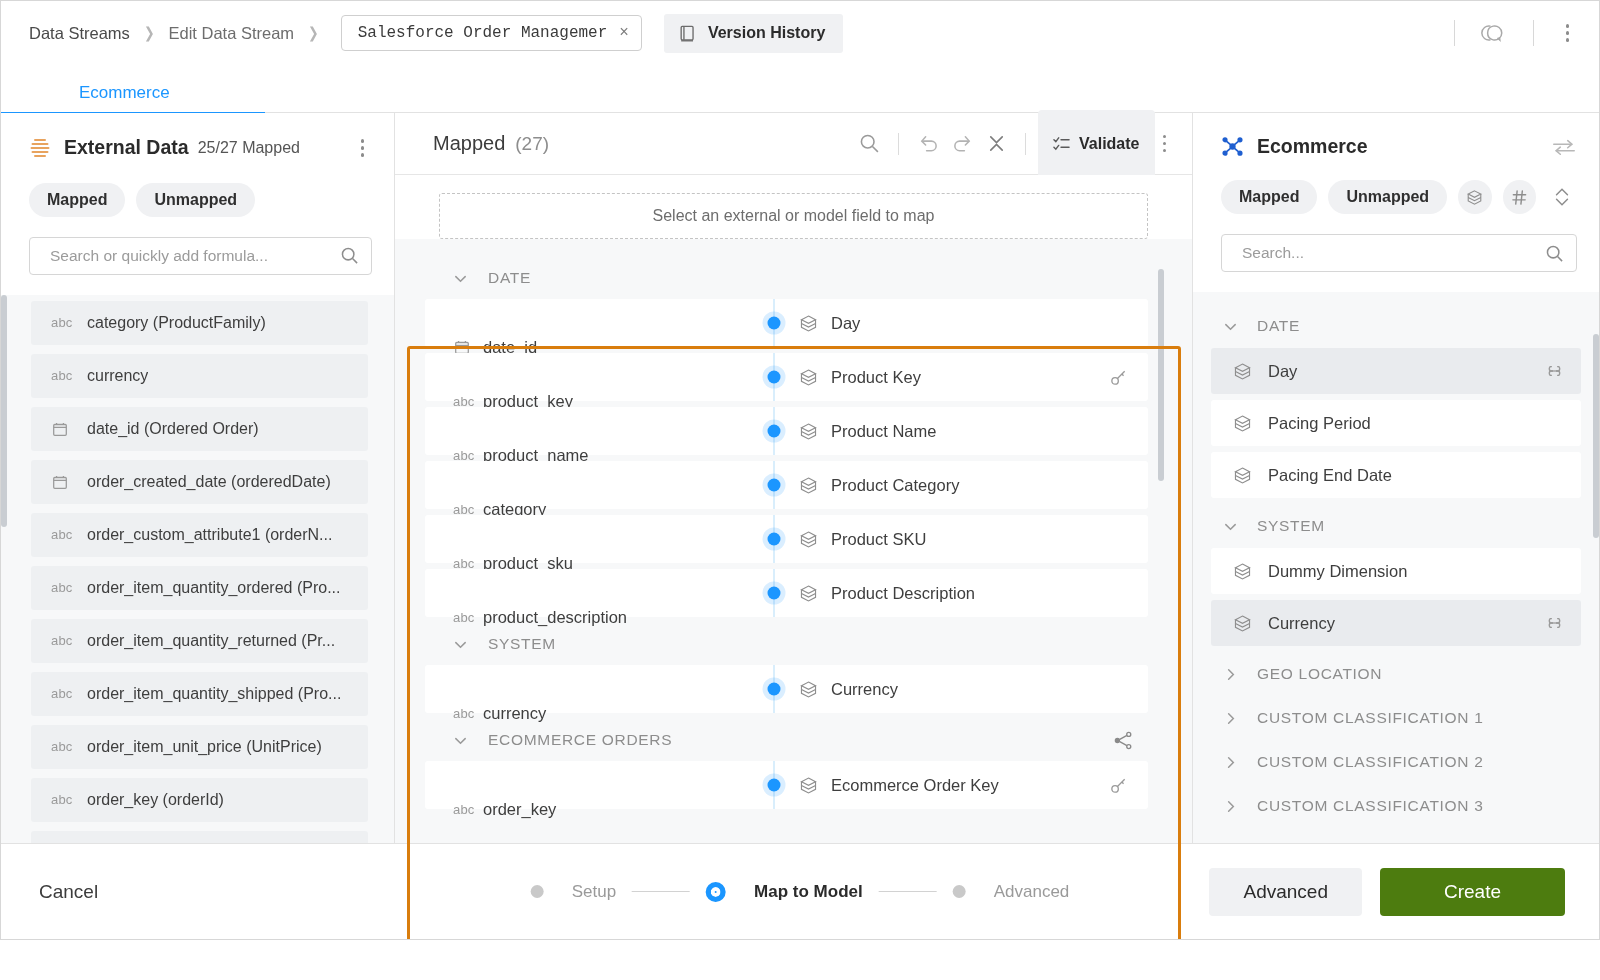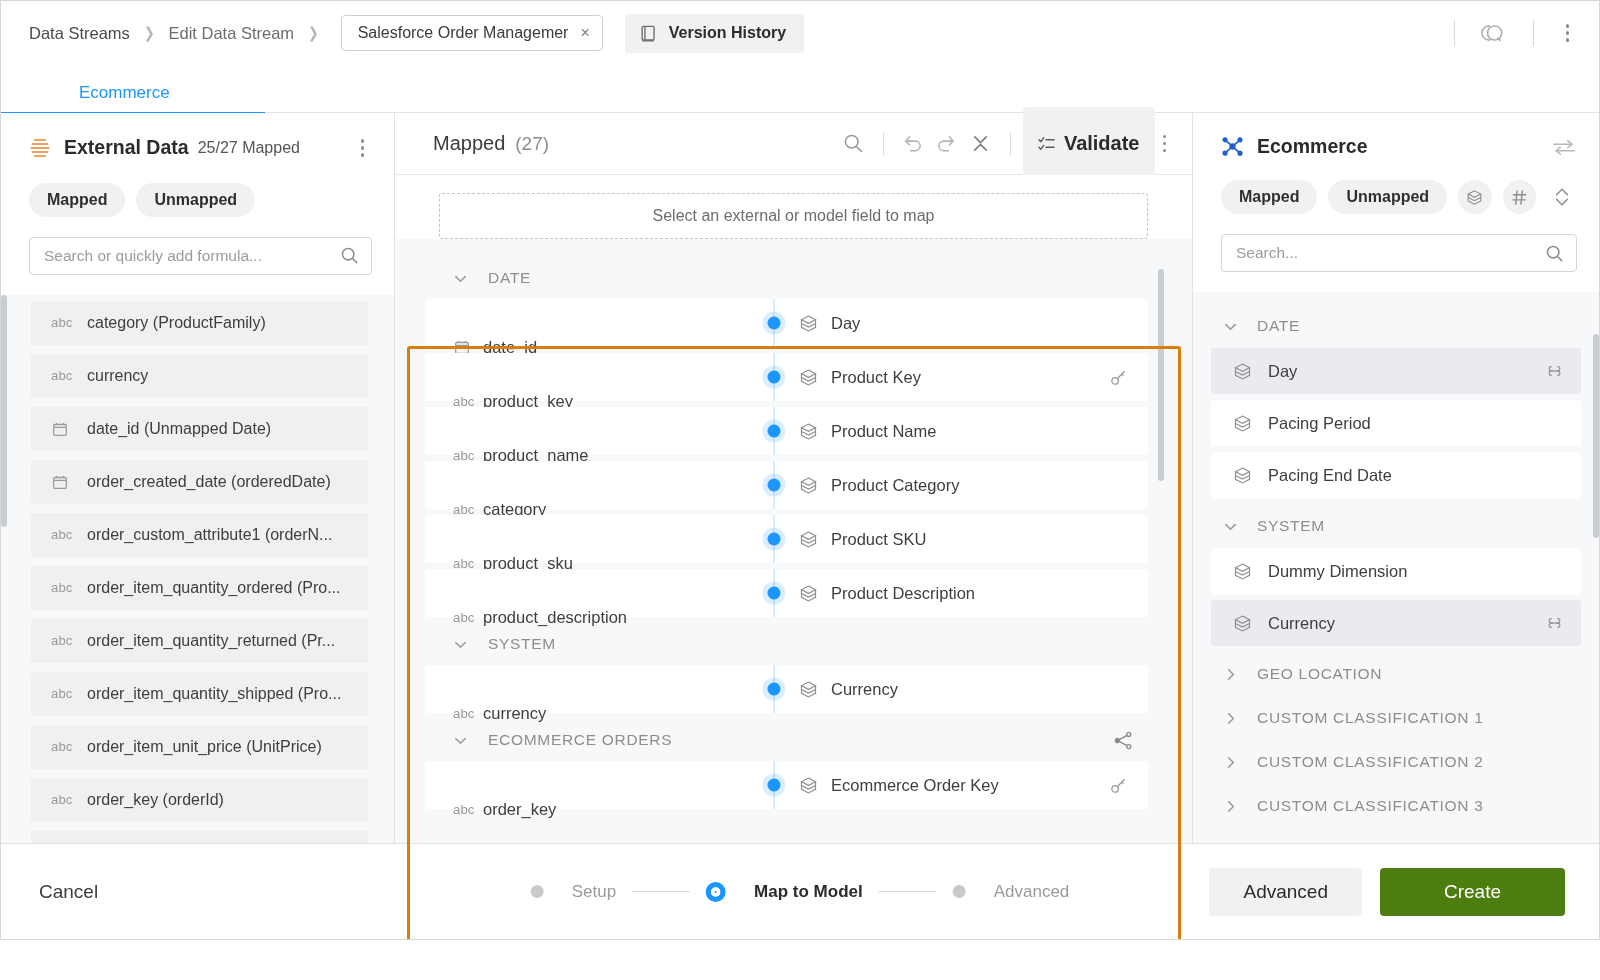--- a/index.html
+++ b/index.html
@@ -47,20 +47,21 @@
     display: flex; align-items: center; gap: 12px;
     border: 1px solid #cfcfcf;
     border-radius: 4px;
     padding: 8px 12px 8px 16px;
     margin-left: 8px;
     background: #fff;
     font-size: 16px;
     color: #3b3b3b;
     cursor: pointer;
     white-space: nowrap;
+    font-family: Liberation Mono, monospace;
   }
   .chip-close { color: #7d7d7d; font-size: 16px; line-height: 1; }
   .vh-tab {
     display: flex; align-items: center; gap: 11px;
     background: #f0f1f3;
     border-radius: 3px;
     padding: 10px 18px 10px 14px;
     margin-left: 22px;
     font-size: 16px;
     font-weight: bold;
@@ -158,21 +159,21 @@
     color: #8a8a8a; cursor: pointer;
   }
 
   .search-box {
     margin-top: 20px;
     margin-bottom: 20px;
     height: 38px;
     border: 1px solid #d6d6d6;
     border-radius: 4px;
     display: flex; align-items: center;
-    padding: 0 12px 0 14px;
+    padding: 0 12px 0 20px;
     background: #fff;
   }
   .search-box input {
     flex: 1; border: 0; outline: 0;
     font-size: 15.5px; color: #5a5a5a;
     font-family: "Liberation Sans", sans-serif;
     background: transparent;
   }
   .search-box input::placeholder { color: #9b9b9b; }
 
@@ -224,21 +225,21 @@
   }
   .center-title { font-size: 20px; color: #3c3c3c; }
   .center-count { font-size: 19px; color: #8d8d8d; margin-left: 10px; }
   .center-tools { margin-left: auto; display: flex; align-items: center; gap: 0; }
   .tool { width: 34px; height: 34px; display:flex; align-items:center; justify-content:center; color:#9a9a9a; cursor:pointer; }
   .tool-sep { width:1px; height:22px; background:#dcdcdc; margin:0 12px; }
   .validate-btn {
     display: flex; align-items: center; gap: 9px;
     background: #f0f1f3; border-radius: 4px;
     padding: 25px 15px;
-    font-size: 20px; font-weight: bold; color: #2b2b2b;
+    font-size: 16px; font-weight: bold; color: #2b2b2b;
     cursor: pointer; 
     white-space: nowrap;
   }
 
   .dropzone-wrap { padding: 18px 44px 0 44px; background: #fff; }
   .dropzone {
     height: 46px;
     border: 1px dashed #c4c4c4;
     border-radius: 3px;
     display: flex; align-items: center; justify-content: center;
@@ -474,21 +475,21 @@
               <span class="ext-label">currency</span>
             </div>
             <div class="ext-row">
               <span class="type-ico">
                 <svg width="18" height="18" viewBox="0 0 20 20" fill="none" stroke="#9a9a9a" stroke-width="1.4">
                   <rect x="3" y="5" width="14" height="12" rx="1.2"></rect>
                   <path d="M6.2 5V3.2M13.8 5V3.2"></path>
                   <line x1="3" y1="8.2" x2="17" y2="8.2"></line>
                 </svg>
               </span>
-              <span class="ext-label">date_id (Unmapped Date)</span>
+              <span class="ext-label">date_id (Ordered Order)</span>
             </div>
             <div class="ext-row">
               <span class="type-ico">
                 <svg width="18" height="18" viewBox="0 0 20 20" fill="none" stroke="#9a9a9a" stroke-width="1.4">
                   <rect x="3" y="5" width="14" height="12" rx="1.2"></rect>
                   <path d="M6.2 5V3.2M13.8 5V3.2"></path>
                   <line x1="3" y1="8.2" x2="17" y2="8.2"></line>
                 </svg>
               </span>
               <span class="ext-label">order_created_date (orderedDate)</span>

